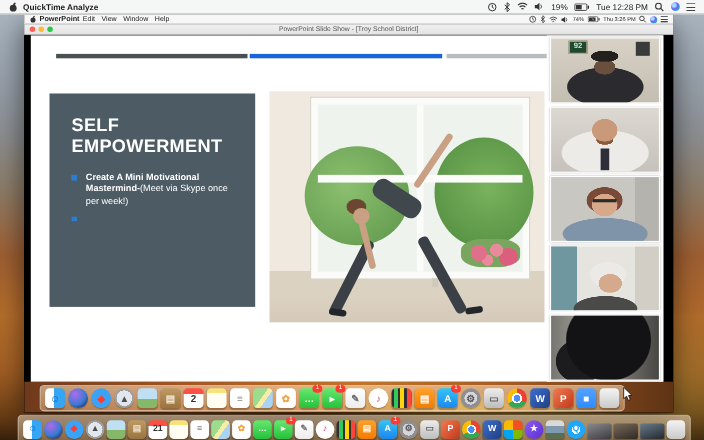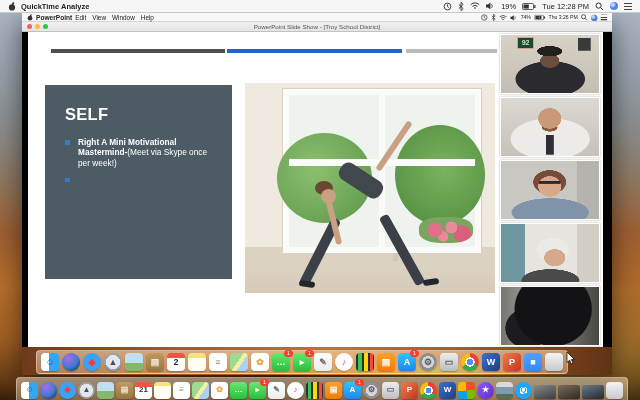--- a/index.html
+++ b/index.html
@@ -250,30 +250,31 @@
       <div class="rec-wallpaper" data-name="recorded-wallpaper"></div>
 
       <div class="slide-win" data-name="slideshow-window">
         <div class="bar dark" data-name="slide-accent-bar-dark" style="background:#4a4f52;"></div>
         <div class="bar blue" data-name="slide-accent-bar-blue" style="background:#1a66d9;"></div>
         <div class="bar gray" data-name="slide-accent-bar-gray" style="background:#b8bcbe;"></div>
 
         <div class="panel" data-name="slide-text-panel" style="background:#4d5b64;">
           <h1 class="slide-title" data-name="slide-title">
             <span>SELF</span><br>
+            <span>EMPOWERMENT</span>
           </h1>
           <ul class="bullets" data-name="slide-bullets">
 
               <li data-name="slide-bullet">
                 <span class="bsq" data-name="bullet-marker" style="background:#2d7dd2;"></span>
               </li>
 
               <li data-name="slide-bullet">
                 <span class="bsq" data-name="bullet-marker" style="background:#2d7dd2;"></span>
-                <span class="btext"><b>Right A Mini Motivational Mastermind-</b><span>(Meet via Skype once per week!)</span></span>
+                <span class="btext"><b>Create A Mini Motivational Mastermind-</b><span>(Meet via Skype once per week!)</span></span>
               </li>
 
 
               <li data-name="slide-bullet">
                 <span class="bsq" data-name="bullet-marker" style="background:#2d7dd2;"></span>
               </li>
 
           </ul>
         </div>
 

